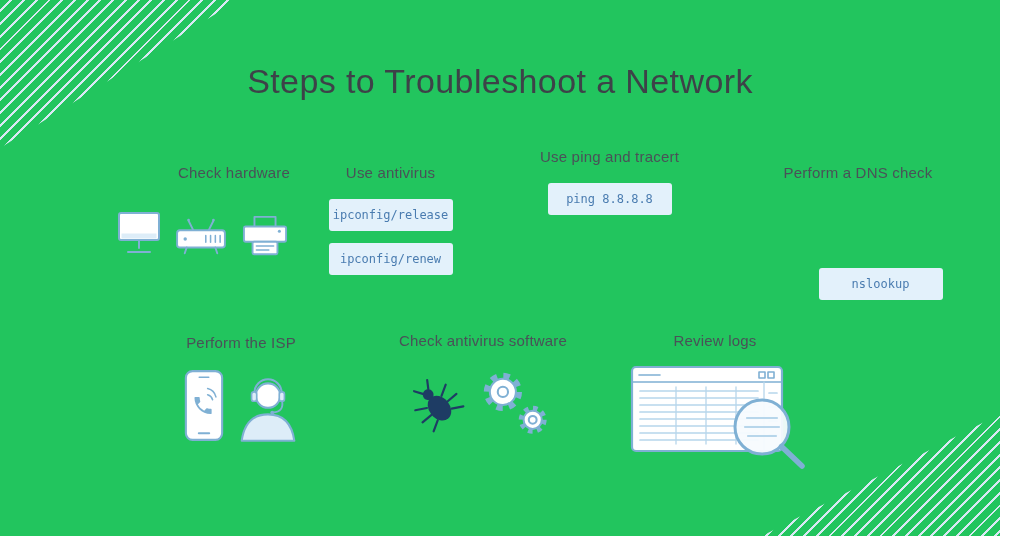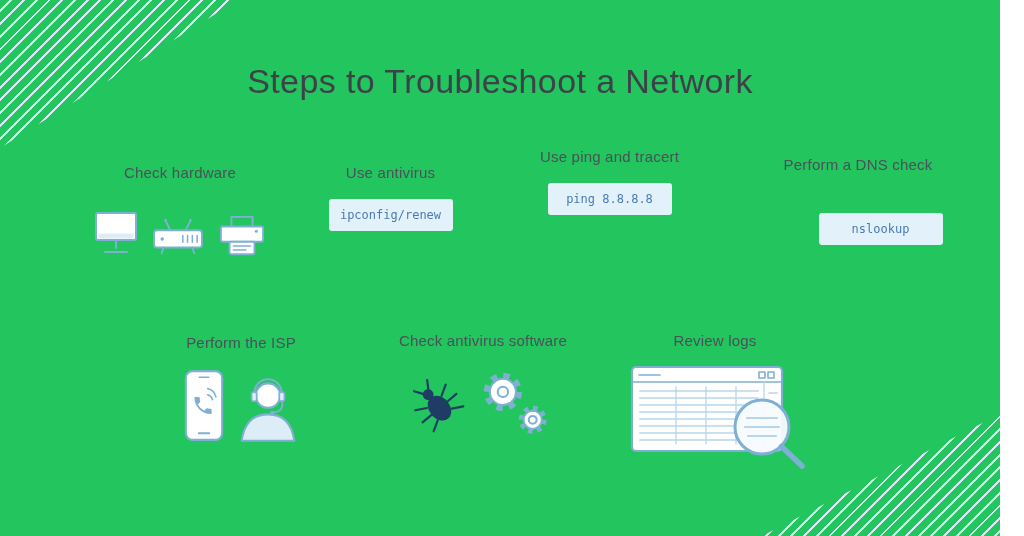--- a/index.html
+++ b/index.html
@@ -25,24 +25,24 @@
   #title{position:absolute;top:62px;left:0;width:100%;text-align:center;
          font-size:34px;font-weight:400;color:var(--title-color);letter-spacing:.4px;}
 
   .step{position:absolute;display:flex;flex-direction:column;align-items:center;}
   .step-label{font-size:15px;color:var(--label-color);letter-spacing:.2px;white-space:nowrap;}
 
   .cmd-list{display:flex;flex-direction:column;gap:12px;margin-top:18px;}
   .cmd{width:124px;padding:9px 0;background:var(--code-bg);color:var(--code-text);
        font-family:"DejaVu Sans Mono",monospace;font-size:12px;border-radius:3px;text-align:center;white-space:nowrap;}
 
-  #step-hardware{left:70px;top:164px;width:220px;}
+  #step-hardware{left:70px;top:164px;width:220px;align-items:flex-end;}
   #step-ipconfig{left:318px;top:164px;width:145px;}
   #step-ping{left:532px;top:148px;width:155px;}
-  #step-dns{left:778px;top:156px;width:160px;}
+  #step-dns{left:778px;top:164px;width:160px;gap:47px;}
   #step-dns .cmd-list{margin-top:40px;margin-left:45px;}
   #step-isp{left:162px;top:334px;width:158px;}
   #step-antivirus{left:388px;top:332px;width:190px;}
   #step-logs{left:620px;top:332px;width:190px;}
   #step-logs svg{display:block;margin:16px 0 0 18px;}
 
   .icon-row{display:flex;align-items:flex-end;}
   #step-hardware .icon-row{margin-top:28px;gap:12px;}
   #step-isp .icon-row{margin-top:16px;gap:12px;}
   #step-antivirus .icon-row{margin-top:14px;gap:8px;align-items:center;}
@@ -99,20 +99,21 @@
         <circle cx="41" cy="19" r="1.6" class="dotf"></circle>
         <rect class="s" x="13" y="30" width="26" height="13" rx="1.5"></rect>
         <path class="sn thin" d="M17 34.5 H35 M17 38.5 H30"></path>
       </svg>
     </div>
   </section>
 
   <section class="step" id="step-ipconfig">
     <div class="step-label">Use antivirus</div>
     <div class="cmd-list">
+      <div class="cmd">ipconfig/release</div>
       <div class="cmd">ipconfig/renew</div>
     </div>
   </section>
 
   <section class="step" id="step-ping">
     <div class="step-label">Use ping and tracert</div>
     <div class="cmd-list">
       <div class="cmd">ping 8.8.8.8</div>
     </div>
   </section>

